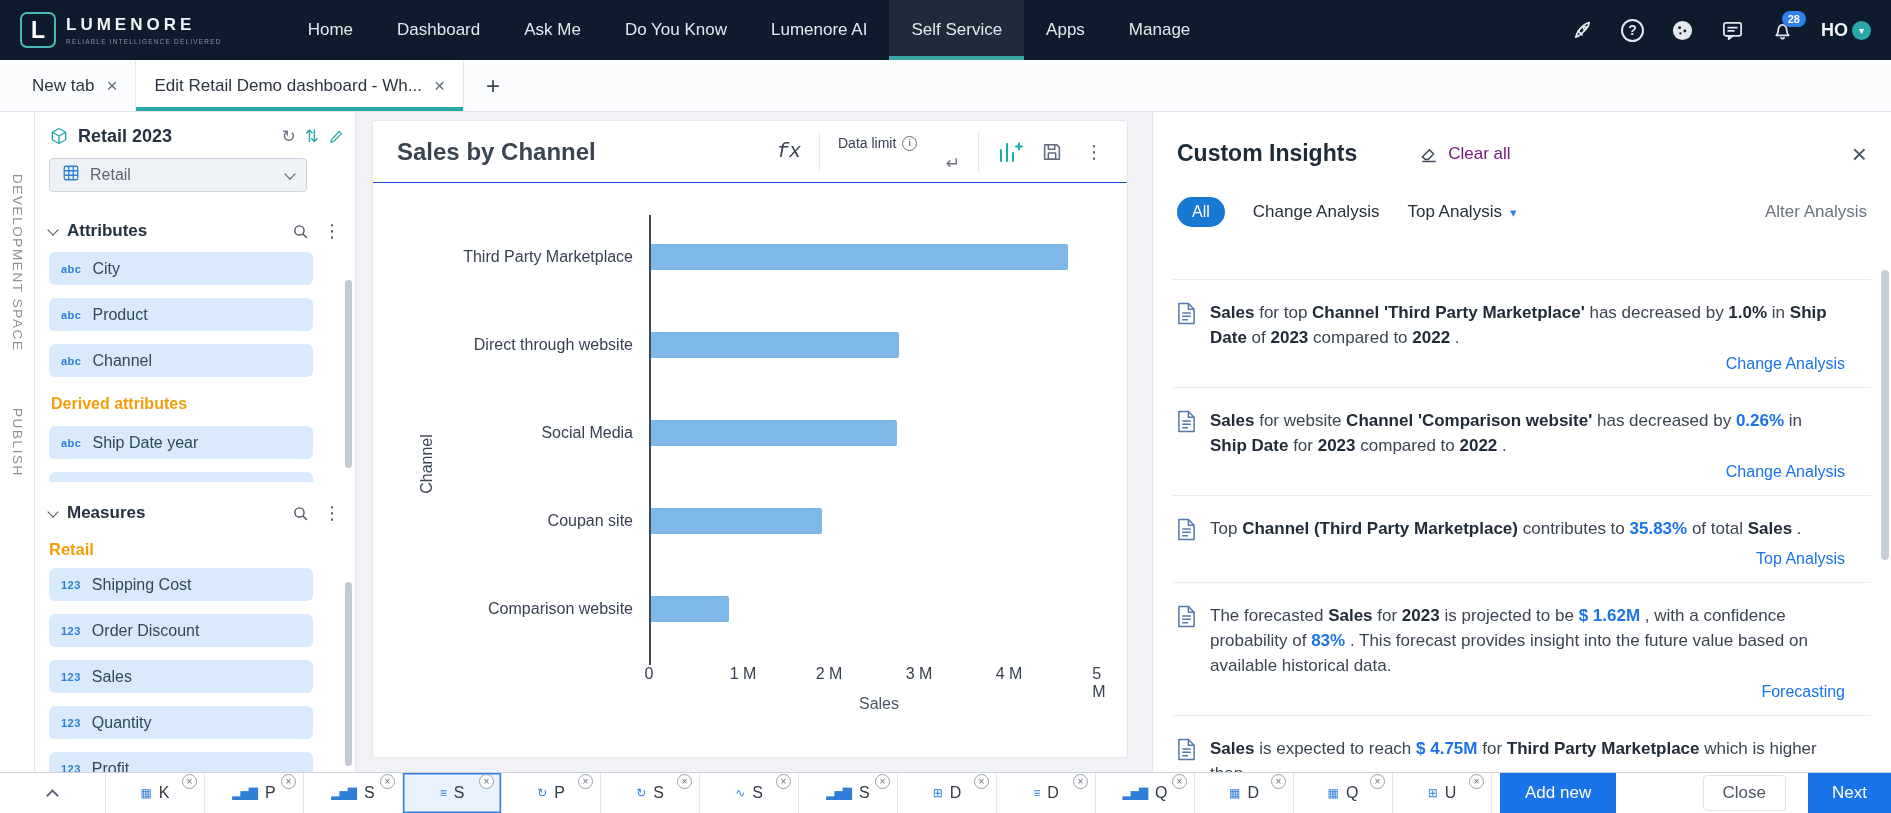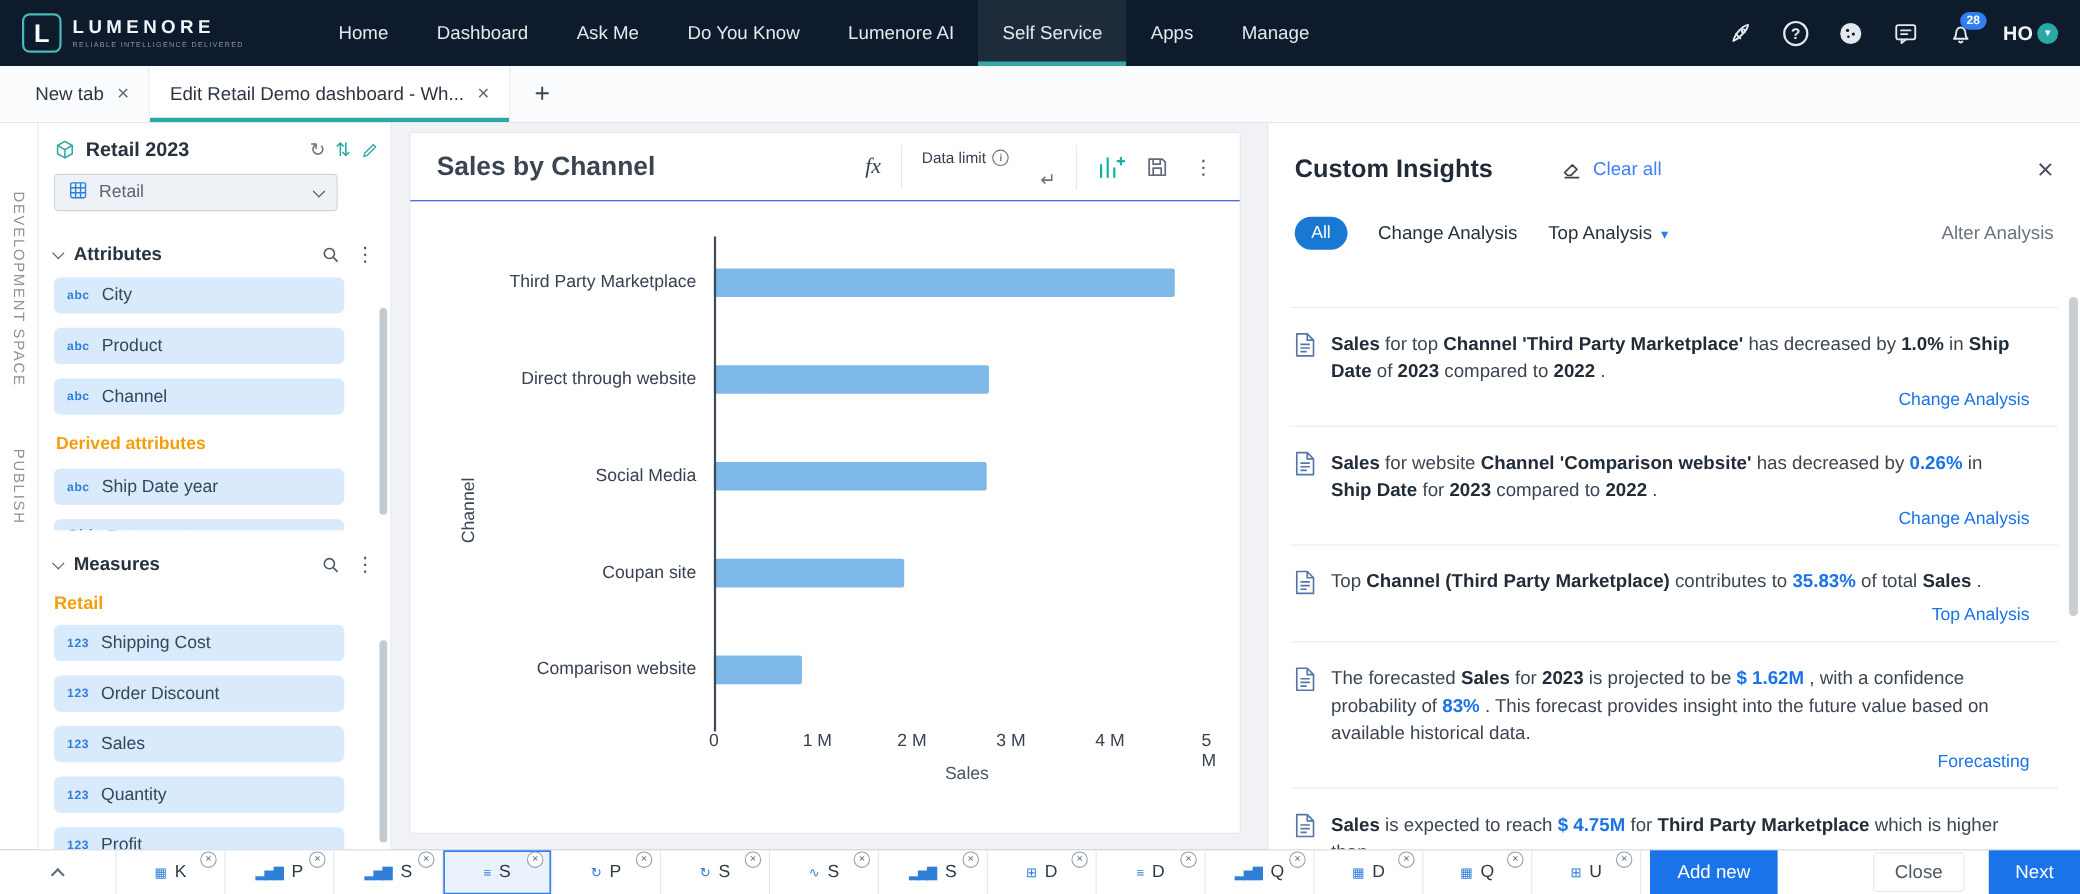--- a/index.html
+++ b/index.html
@@ -57,21 +57,21 @@
   .group-label { color:#f59e0b; font-size:16.5px; font-weight:bold; height:26px; margin-top:8px; margin-bottom:6px; display:flex; align-items:center; }
   .panel-scroll { position:absolute; right:3px; width:7px; border-radius:4px; background:#c3cad1; }
   .scroll-attr { top:168px; height:188px; }
   .scroll-meas { top:470px; height:184px; }
 
   
   .main-area { flex:1; background:#f0f2f5; padding:8px 24px 14px 16px; min-width:0; }
   .widget-card { width:756px; height:638px; background:#fff; border:1px solid #e4e7ea; border-radius:3px; display:flex; flex-direction:column; }
   .widget-head { height:62px; border-bottom:1px solid #1d4ed8; display:flex; align-items:center; padding:0 20px 0 24px; gap:18px; }
   .widget-title { font-size:24px; font-weight:bold; color:#3b4552; margin-right:auto; font-family:"Liberation Sans",sans-serif; }
-  .fx { font-family:Liberation Serif, serif; font-style:italic; font-size:20px; color:#374151; cursor:pointer; }
+  .fx { font-family:Liberation Mono, monospace; font-style:italic; font-size:20px; color:#374151; cursor:pointer; }
   .vdiv { width:1px; height:40px; background:#e5e8eb; }
   .datalimit { display:flex; flex-direction:column; width:122px; padding-top:6px; }
   .dl-row { display:flex; align-items:center; gap:6px; font-size:14px; color:#374151; }
   .info-i { width:15px; height:15px; border:1.4px solid #6b7280; border-radius:50%; color:#6b7280; font-size:9px; display:flex; align-items:center; justify-content:center; font-weight:bold; }
   .return-ico { align-self:flex-end; color:#6b7280; font-size:17px; margin-top:2px; cursor:pointer; }
   .hbtn { background:none; border:none; cursor:pointer; display:flex; align-items:center; padding:0; }
   .chart-area { position:relative; padding:30px 20px 0 36px; flex:1; }
   .y-axis-title { position:absolute; left:-62px; top:242px; transform:rotate(-90deg); width:160px; text-align:center; font-size:16px; color:#3c4754; }
   .plot { position:relative; margin-left:0; }
   .axis-line { position:absolute; left:240px; top:2px; height:450px; width:2px; background:#3f4a56; }
@@ -80,21 +80,21 @@
   .chart-bar-area { flex:1; }
   .chart-bar { height:26px; border-radius:0 2px 2px 0; }
   .x-ticks { position:relative; height:28px; margin-top:8px; }
   .chart-tick { position:absolute; transform:translateX(-50%); font-size:16px; color:#374151; top:4px; }
   .x-axis-title { margin-left:240px; width:460px; text-align:center; font-size:16px; color:#4b5563; margin-top:6px; }
 
   
   .insights { width:739px; background:#fff; border-left:1px solid #e3e6ea; position:relative; padding:0 20px; overflow:hidden; flex-shrink:0; }
   .ins-head { display:flex; align-items:center; padding:28px 4px 0 4px;gap:20px; }
   .ins-title { font-size:23px; font-weight:bold; color:#202b38; }
-  .clear-all { display:flex; align-items:center; gap:9px; margin-left:42px; color:#3b82f6; font-size:17px; cursor:pointer; }
+  .clear-all { display:flex; align-items:center; gap:9px; margin-left:42px; color:#701a75; font-size:17px; cursor:pointer; }
   .ins-close { margin-left:auto; font-size:26px; color:#4b5563; cursor:pointer; line-height:1; }
   .filters { display:flex; align-items:center; gap:28px; padding:30px 4px 0 4px; margin-bottom:52px; }
   .filter-item { font-size:17px; color:#252f3a; display:flex; align-items:center; gap:8px; cursor:pointer; }
   .filter-item.chip-active { background:#1878d2; color:#fff; padding:6px 15px; border-radius:16px; font-size:16px; }
   .f-chev { display:none; color:#2f80ed; font-size:13px; }
   .f-chev.show { display:inline; }
   .alter { margin-left:auto; color:#6b7280; font-size:17px; cursor:pointer; }
   .card { border-top:1px solid #e9ecef; padding:20px 26px 14px 4px; }
   .card-body { display:flex; gap:14px; }
   .doc-ico { flex-shrink:0; margin-top:2px; }

